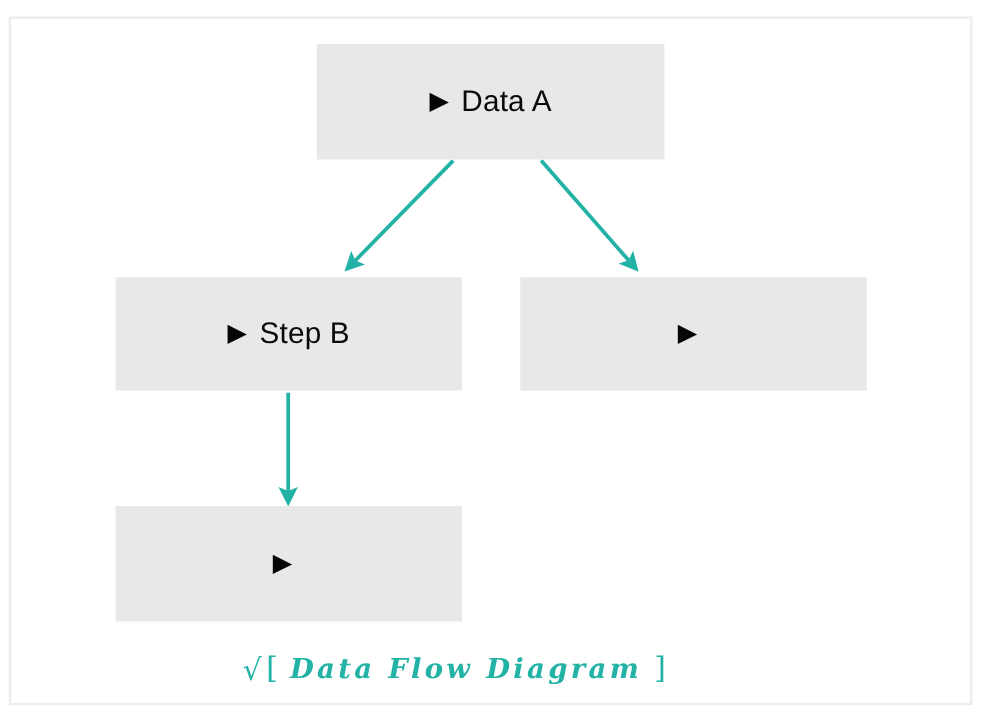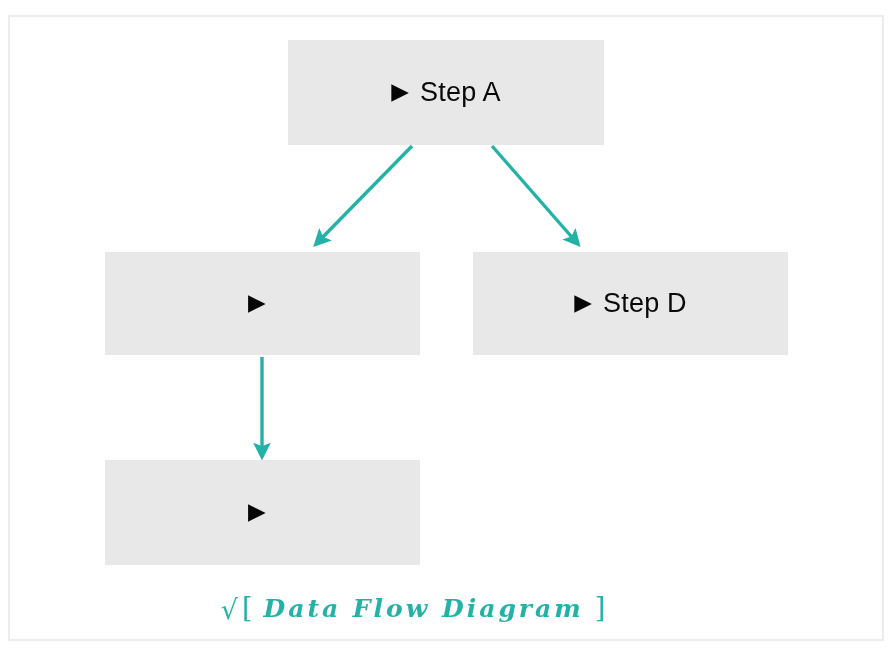--- a/index.html
+++ b/index.html
@@ -127,30 +127,30 @@
       <line x1="492" y1="146" x2="577" y2="243" stroke="#22b2a6" stroke-width="3.4" marker-end="url(#arrowhead)"></line>
     </g>
 
     <g>
       <line x1="262" y1="357" x2="262" y2="455" stroke="#22b2a6" stroke-width="3.4" marker-end="url(#arrowhead)"></line>
     </g>
   </svg>
 
   <div class="node" id="node-a">
     <span class="bullet">▶</span>
-    <span class="node-label">Step A</span>
+    <span class="node-label">Data A</span>
   </div>
 
   <div class="node" id="node-b">
     <span class="bullet">▶</span>
+    <span class="node-label">Step B</span>
   </div>
 
   <div class="node" id="node-d">
     <span class="bullet">▶</span>
-    <span class="node-label">Step D</span>
   </div>
 
   <div class="node" id="node-c">
     <span class="bullet">▶</span>
   </div>
 
   <div id="caption">
     <span class="check">√</span><span class="brk">[</span><span class="cap-text">Data Flow Diagram</span><span class="brk">]</span>
   </div>
 

